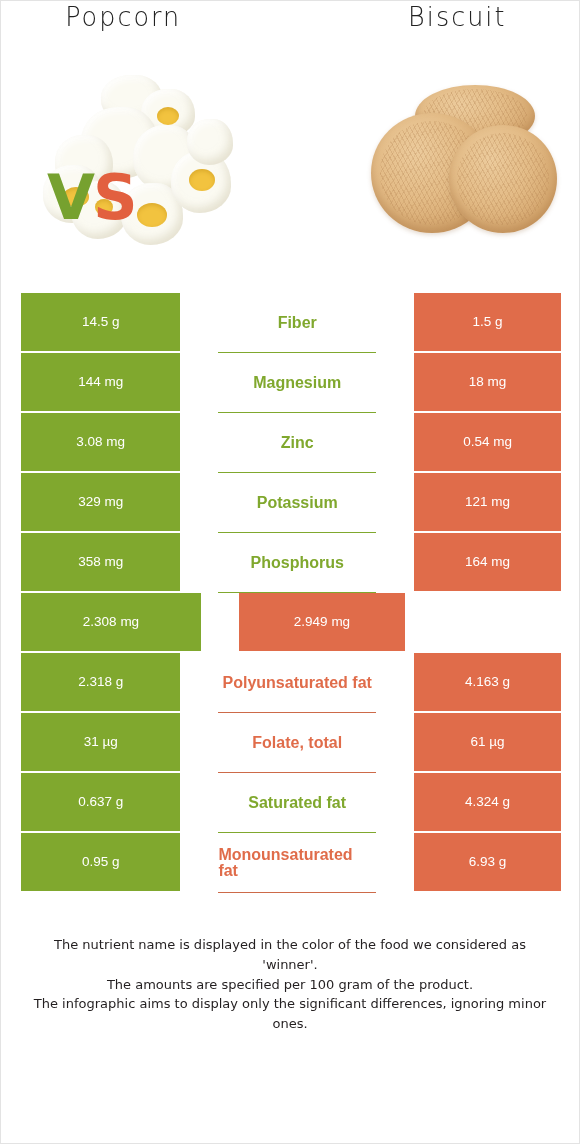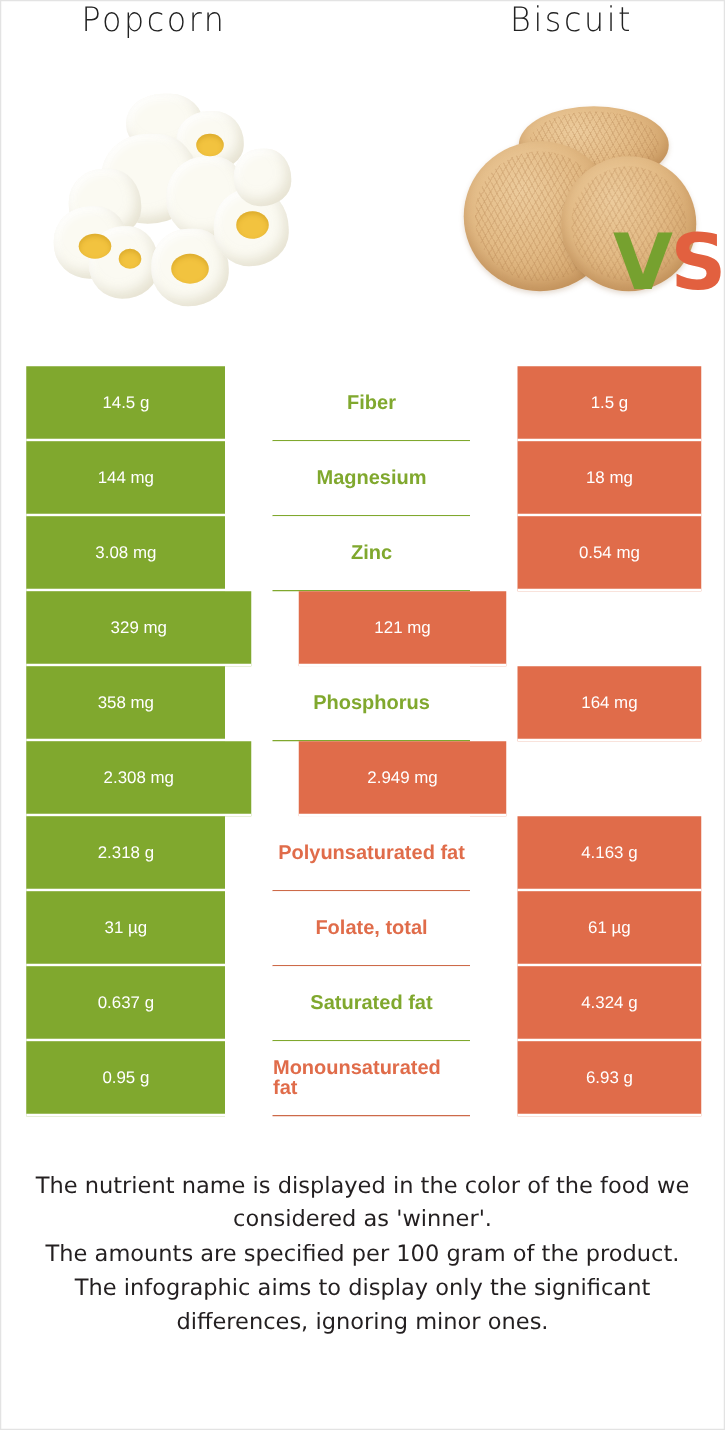--- a/index.html
+++ b/index.html
@@ -41,28 +41,29 @@
 
   
   .hero {
     position: relative;
     height: 222px;
   }
 
   .vs {
     position: absolute;
     left: 0; right: 0;
-    top: 120px;
-    text-align: right;
+    top: 108px;
+    text-align: left;
     font-size: 62px;
     font-weight: 700;
     letter-spacing: -2px;
     font-family: "DejaVu Sans", sans-serif;
     line-height: 1;
     z-index: 5;
+    padding-left: 46px;
   }
   .vs .v { color: #76A12F; }
   .vs .s { color: #E2603F; }
 
   .photo {
     position: absolute;
     top: 0;
     height: 210px;
   }
   .photo.left  { left: 14px;  width: 230px; }
@@ -144,21 +145,21 @@
     border-bottom: 1px solid #80A82E;
   }
   .row.win-green  .cell.label { color: #80A82E; border-bottom-color: #80A82E; }
   .row.win-orange .cell.label { color: #E06C4A; border-bottom-color: #CD6A49; }
 
   
   .footer {
     margin-top: 42px;
     padding: 0 24px;
     text-align: center;
-    font-size: 18px;
+    font-size: 13px;
     line-height: 1.52;
     color: #231f20;
     font-family: "DejaVu Sans", sans-serif;
   }
   .footer p { margin: 0; }
 </style>
 </head>
 <body>
 
 <div class="page">
@@ -213,20 +214,21 @@
         <div class="cell label">Magnesium</div>
         <div class="cell value-right">18 mg</div>
       </div>
       <div class="row win-green">
         <div class="cell value-left">3.08 mg</div>
         <div class="cell label">Zinc</div>
         <div class="cell value-right">0.54 mg</div>
       </div>
       <div class="row win-green">
         <div class="cell value-left">329 mg</div>
+        <div class="cell label">Potassium</div>
         <div class="cell value-right">121 mg</div>
       </div>
       <div class="row win-green">
         <div class="cell value-left">358 mg</div>
         <div class="cell label">Phosphorus</div>
         <div class="cell value-right">164 mg</div>
       </div>
       <div class="row win-orange">
         <div class="cell value-left">2.308 mg</div>
         <div class="cell value-right">2.949 mg</div>

